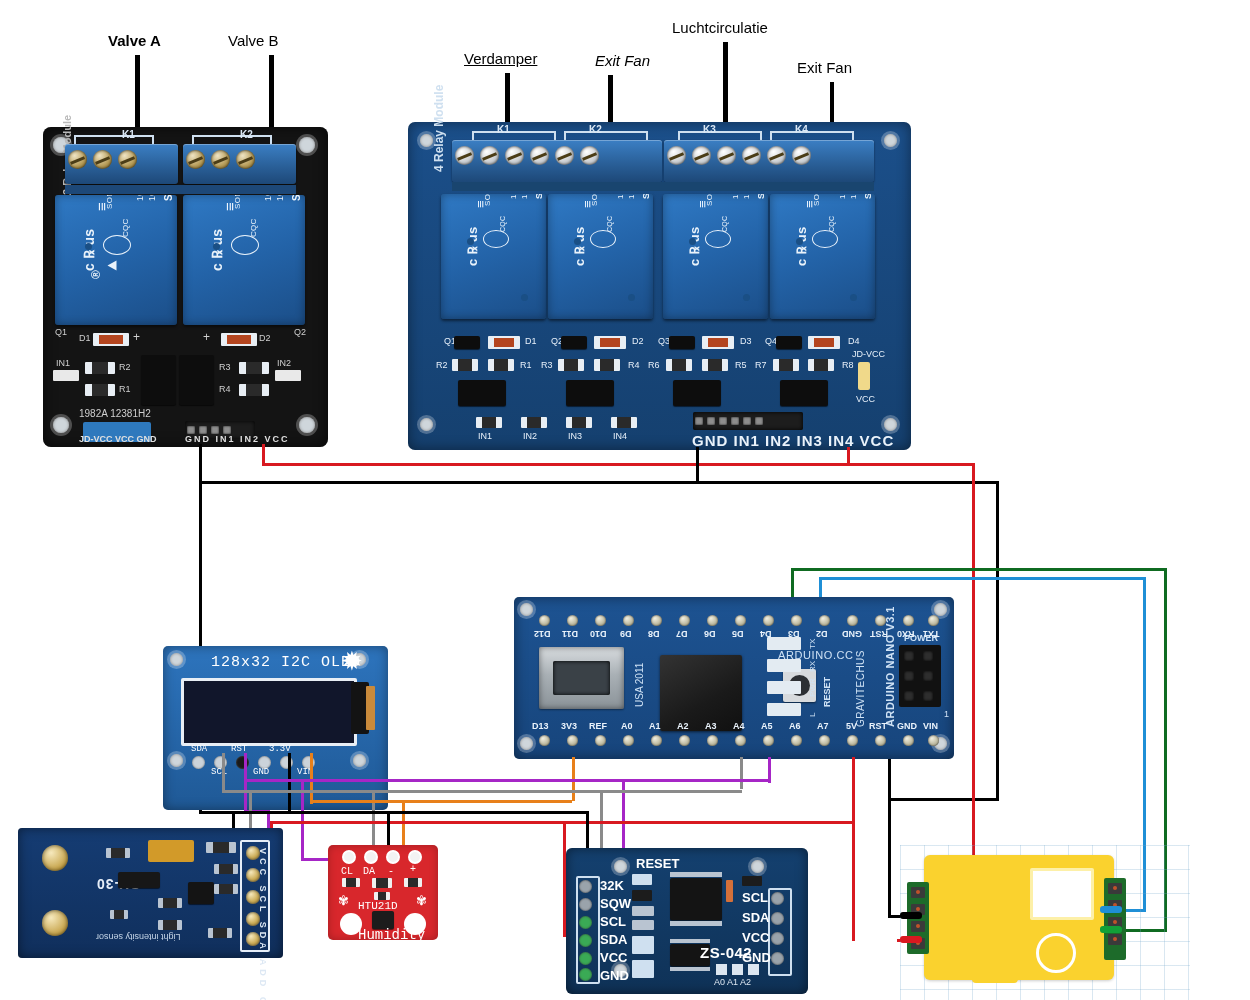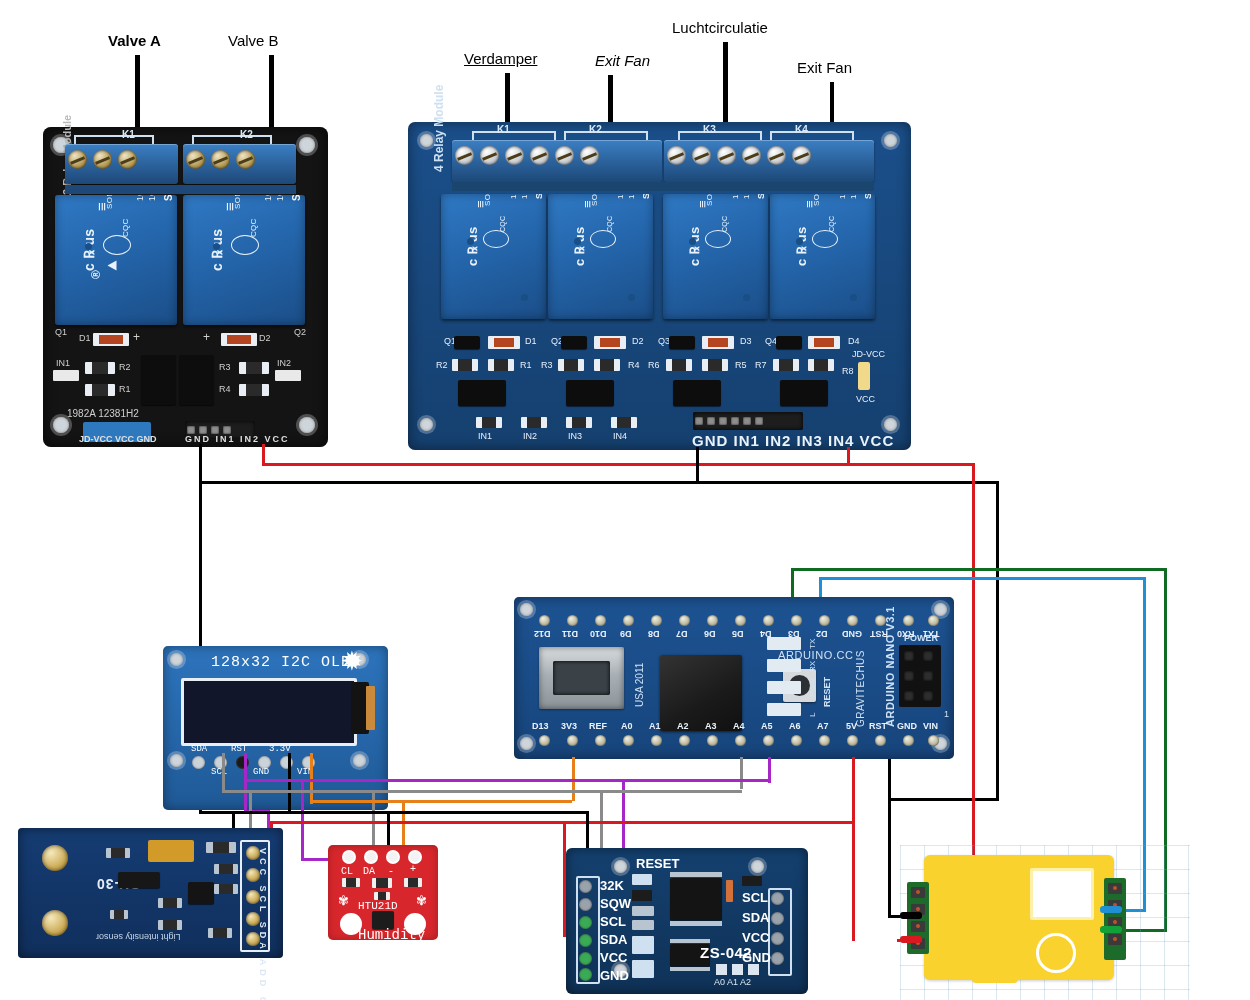--- a/index.html
+++ b/index.html
@@ -223,21 +223,21 @@
     <div class="smtxt dk" style="left:176px;top:257px;">R4</div>
 
     <div class="comp" style="left:98px;top:228px;width:35px;height:50px;"></div>
     <div class="comp" style="left:136px;top:228px;width:35px;height:50px;"></div>
 
     <div class="res" style="left:10px;top:243px;width:26px;height:11px;background:#e9e9e9;"></div>
     <div class="smtxt dk" style="left:13px;top:231px;">IN1</div>
     <div class="res" style="left:232px;top:243px;width:26px;height:11px;background:#e9e9e9;"></div>
     <div class="smtxt dk" style="left:234px;top:231px;">IN2</div>
 
-    <div class="smtxt dk" style="left:24px;top:281px;font-size:10px;">1982A  12381H2</div>
+    <div class="smtxt dk" style="left:36px;top:281px;font-size:10px;">1982A  12381H2</div>
 
     <div style="position:absolute;left:40px;top:295px;width:68px;height:20px;background:#2e79bd;border-radius:2px;"></div>
     <div class="pinlbl dk" style="left:36px;top:307px;font-size:9px;">JD-VCC  VCC  GND</div>
 
     <div class="hdr" style="left:142px;top:294px;width:70px;height:18px;">
       <div class="hpin"></div>
         <div class="hpin"></div>
         <div class="hpin"></div>
         <div class="hpin"></div>
     </div>
@@ -377,21 +377,21 @@
         <i></i>
       </div>
     <div class="smtxt" style="left:327px;top:238px;">R5</div>
     <div class="smtxt" style="left:347px;top:238px;">R7</div>
     <div class="res" style="left:365px;top:237px;width:26px;height:12px;">
         <i></i>
       </div>
     <div class="res" style="left:400px;top:237px;width:26px;height:12px;">
         <i></i>
       </div>
-    <div class="smtxt" style="left:434px;top:244px;">R8</div>
+    <div class="smtxt" style="left:434px;top:238px;">R8</div>
 
     <div class="comp" style="left:50px;top:258px;width:48px;height:26px;"></div>
     <div class="comp" style="left:158px;top:258px;width:48px;height:26px;"></div>
     <div class="comp" style="left:265px;top:258px;width:48px;height:26px;"></div>
     <div class="comp" style="left:372px;top:258px;width:48px;height:26px;"></div>
 
     <div style="position:absolute;left:450px;top:240px;width:12px;height:28px;background:#f0d98a;border-radius:2px;"></div>
     <div class="smtxt" style="left:444px;top:227px;">JD-VCC</div>
     <div class="smtxt" style="left:448px;top:272px;">VCC</div>
 

